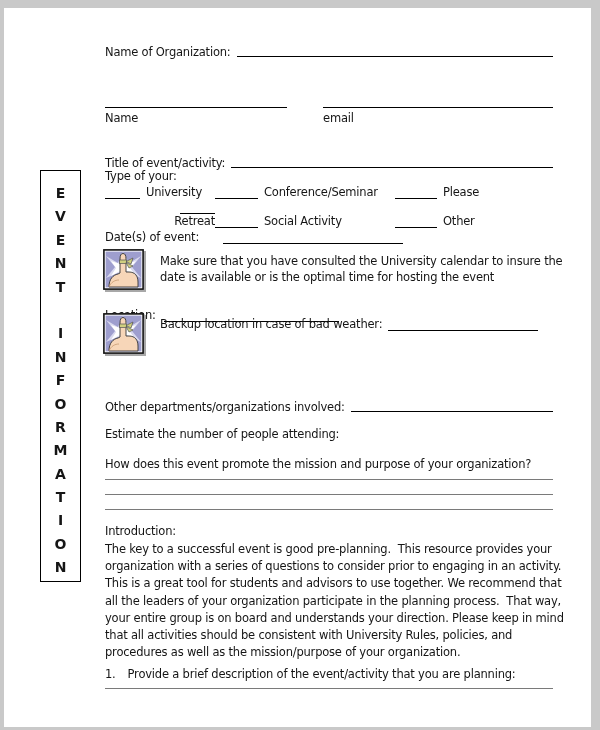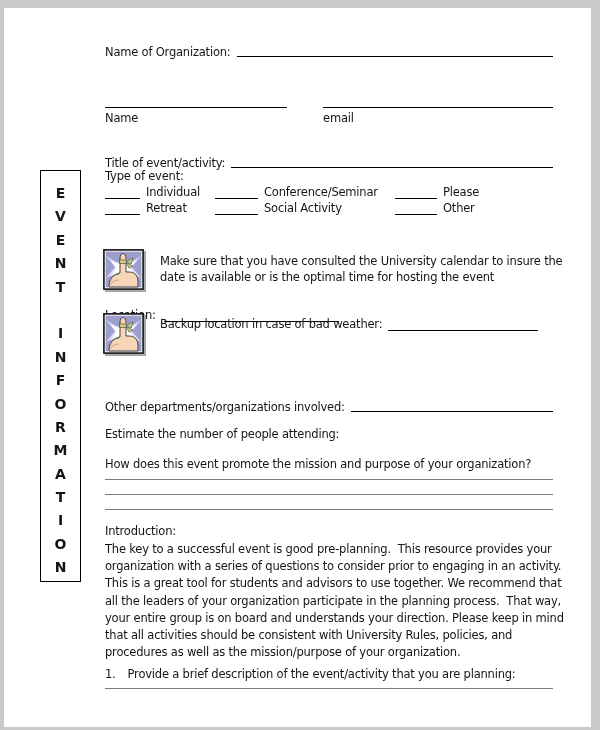--- a/index.html
+++ b/index.html
@@ -70,52 +70,56 @@
   <div class="hline" style="top:99px;left:101px;width:182px;"></div>
   <div class="hline" style="top:99px;left:319px;width:230px;"></div>
   <span class="abs lbl" style="top:103px;left:101px;">Name</span>
   <span class="abs lbl" style="top:103px;left:319px;">email</span>
 
   <div class="row" style="top:131px;margin-top:16px;">
     <span class="lbl">Title of event/activity:</span>
     <span class="fline"></span>
   </div>
 
-  <span class="abs lbl" style="top:161px;left:101px;">Type of event:</span>
+  <span class="abs lbl" style="top:161px;left:101px;">Type of your:</span>
 
   <div class="row" style="top:177px;">
     <span class="optcol" style="width:110px;">
       <span class="blank" style="width:35px;"></span>
-      <span class="lbl" style="margin-left:6px;">Individual</span>
+      <span class="lbl" style="margin-left:6px;">University</span>
     </span>
     <span class="optcol" style="width:180px;text-align:center;">
       <span class="blank" style="width:43px;"></span>
       <span class="lbl" style="margin-left:6px;">Conference/Seminar</span>
     </span>
     <span class="optcol">
       <span class="blank" style="width:42px;"></span>
       <span class="lbl" style="margin-left:6px;">Please</span>
     </span>
   </div>
 
   <div class="row" style="top:193px;">
-    <span class="optcol" style="width:110px;">
+    <span class="optcol" style="width:110px;flex-direction:column;">
       <span class="blank" style="width:35px;"></span>
       <span class="lbl" style="margin-left:6px;">Retreat</span>
     </span>
     <span class="optcol" style="width:180px;">
       <span class="blank" style="width:43px;"></span>
       <span class="lbl" style="margin-left:6px;">Social Activity</span>
     </span>
     <span class="optcol">
       <span class="blank" style="width:42px;"></span>
       <span class="lbl" style="margin-left:6px;">Other</span>
     </span>
   </div>
 
+  <div class="row" style="top:222px;">
+    <span class="lbl">Date(s) of event:</span>
+    <span class="blank" style="width:180px;margin-left:24px;"></span>
+  </div>
 
   <div class="icon-box" style="top:241px;left:99px;">
     <svg width="41" height="41" viewBox="0 0 41 41">
       <rect x="0.9" y="0.9" width="39.2" height="39.2" fill="#ffffff" stroke="#111" stroke-width="1.6"></rect>
       <rect x="2.6" y="2.6" width="35.8" height="35.8" fill="#9e9ece"></rect>
       <polygon points="20,3 26,14 38,7 29,18 38,29 26,24 20,38 15,24 3,29 12,18 3,7 15,14" fill="#d9d9ef"></polygon>
       <polygon points="20,7 24,15 33,12 27,19 33,27 24,22 20,34 17,22 8,27 13,19 8,12 17,15" fill="#ffffff"></polygon>
       <path d="M6,38 C6,30 10,26 15,25 L17,24 L17,10 Q17,4.5 20,4.5 Q23,4.5 23,10 L23,23 L26,23 C32,23 35,27 35,33 L35,38 Z" fill="#f7d6b8" stroke="#333" stroke-width="0.9"></path>
       <path d="M6,38 C8,33 12,31 16,31" fill="none" stroke="#c79a72" stroke-width="0.8"></path>
       <rect x="16.6" y="11" width="6.8" height="3.4" fill="#cfcf7f" stroke="#555" stroke-width="0.7"></rect>

